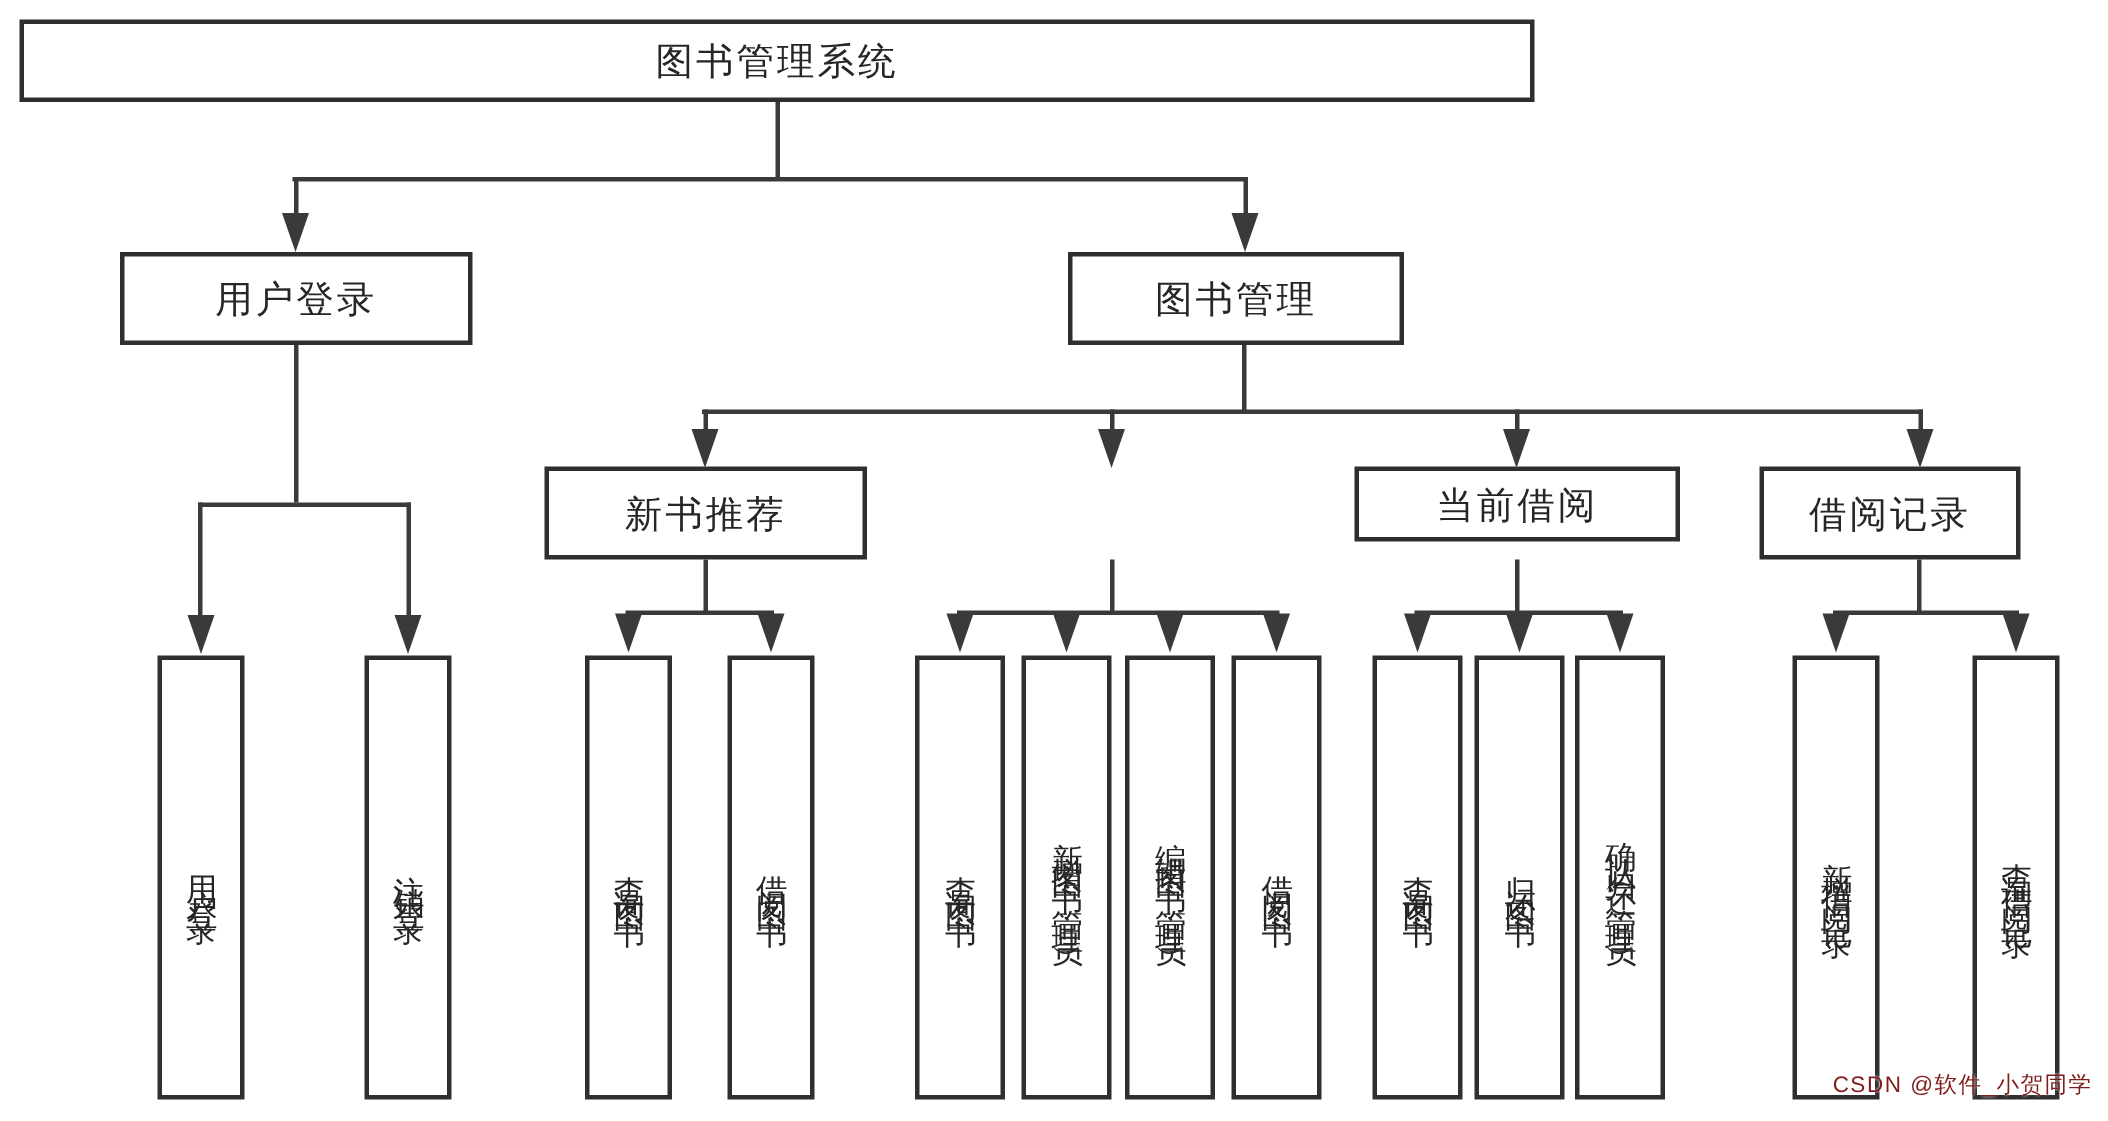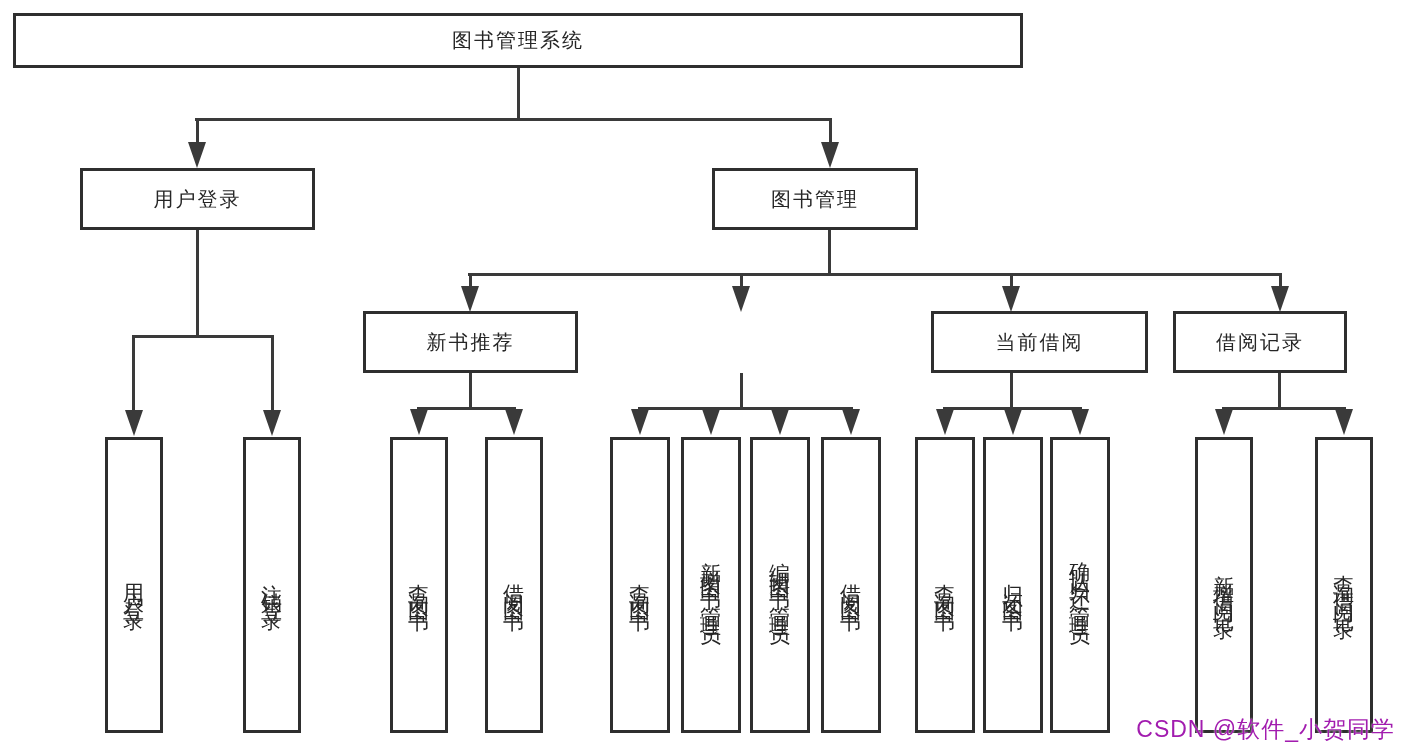--- a/index.html
+++ b/index.html
@@ -14,21 +14,21 @@
     position:absolute;
     background:#fff;
     border:3px solid #2f2f2f;
     box-sizing:border-box;
     display:flex;
     align-items:center;
     justify-content:center;
     color:#262626;
   }
   .node.h-label span{
-    font-size:20px;
+    font-size:25px;
     letter-spacing:2px;
     white-space:nowrap;
   }
   .node.leaf span{
     writing-mode:vertical-rl;
     text-orientation:mixed;
     font-size:21px;
     letter-spacing:9px;
     line-height:1;
     white-space:nowrap;
@@ -43,22 +43,22 @@
     position:absolute;
     width:0;height:0;
     border-left:9px solid transparent;
     border-right:9px solid transparent;
     border-top:26px solid #3a3a3a;
   }
   .watermark{
     position:absolute;
     top:714px;
     right:10px;
-    font-size:23px;
-    color:#a21caf;
+    font-size:15px;
+    color:#7f1d1d;
     letter-spacing:1px;
     z-index:10;
     text-shadow:0 0 2px #ffffff;
     white-space:nowrap;
   }
 </style>
 </head>
 <body>
 
 <div id="stage">
@@ -70,21 +70,21 @@
   <div class="vl" style="left:517px;top:68px;height:52px;"></div>
   <div class="hl" style="left:195px;top:118px;width:637px;"></div>
   <div class="vl" style="left:196px;top:118px;height:28px;"></div>
   <div class="tri" style="left:188px;top:142px;"></div>
   <div class="vl" style="left:829px;top:118px;height:28px;"></div>
   <div class="tri" style="left:821px;top:142px;"></div>
 
   <div class="node h-label" style="left:80px;top:168px;width:235px;height:62px;">
     <span>用户登录</span>
   </div>
-  <div class="node h-label" style="left:712px;top:168px;width:206px;height:62px;">
+  <div class="node h-label" style="left:712px;top:168px;width:224px;height:62px;">
     <span>图书管理</span>
   </div>
 
   <div class="vl" style="left:196px;top:230px;height:105px;"></div>
   <div class="hl" style="left:132px;top:335px;width:142px;"></div>
   <div class="vl" style="left:132px;top:335px;height:77px;"></div>
   <div class="tri" style="left:125px;top:410px;"></div>
   <div class="vl" style="left:271px;top:335px;height:77px;"></div>
   <div class="tri" style="left:263px;top:410px;"></div>
 
@@ -95,21 +95,21 @@
   <div class="vl" style="left:740px;top:273px;height:16px;"></div>
   <div class="tri" style="left:732px;top:286px;"></div>
   <div class="vl" style="left:1010px;top:273px;height:16px;"></div>
   <div class="tri" style="left:1002px;top:286px;"></div>
   <div class="vl" style="left:1279px;top:273px;height:16px;"></div>
   <div class="tri" style="left:1271px;top:286px;"></div>
 
   <div class="node h-label" style="left:363px;top:311px;width:215px;height:62px;">
     <span>新书推荐</span>
   </div>
-  <div class="node h-label" style="left:903px;top:311px;width:217px;height:62px;margin-left:28px;">
+  <div class="node h-label" style="left:903px;top:311px;width:217px;height:50px;">
     <span>当前借阅</span>
   </div>
   <div class="node h-label" style="left:1173px;top:311px;width:174px;height:62px;">
     <span>借阅记录</span>
   </div>
 
   <div class="vl" style="left:469px;top:373px;height:36px;"></div>
   <div class="hl" style="left:417px;top:407px;width:99px;"></div>
   <div class="tri" style="left:410px;top:409px;"></div>
   <div class="tri" style="left:505px;top:409px;"></div>

